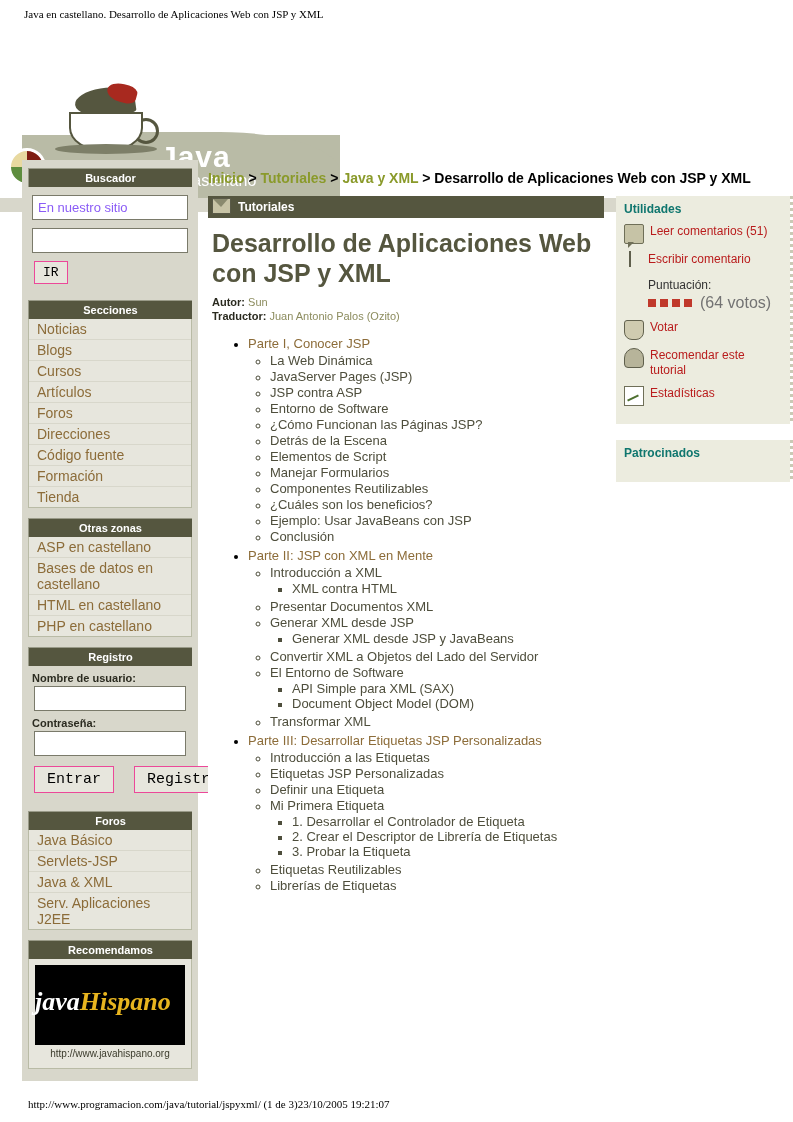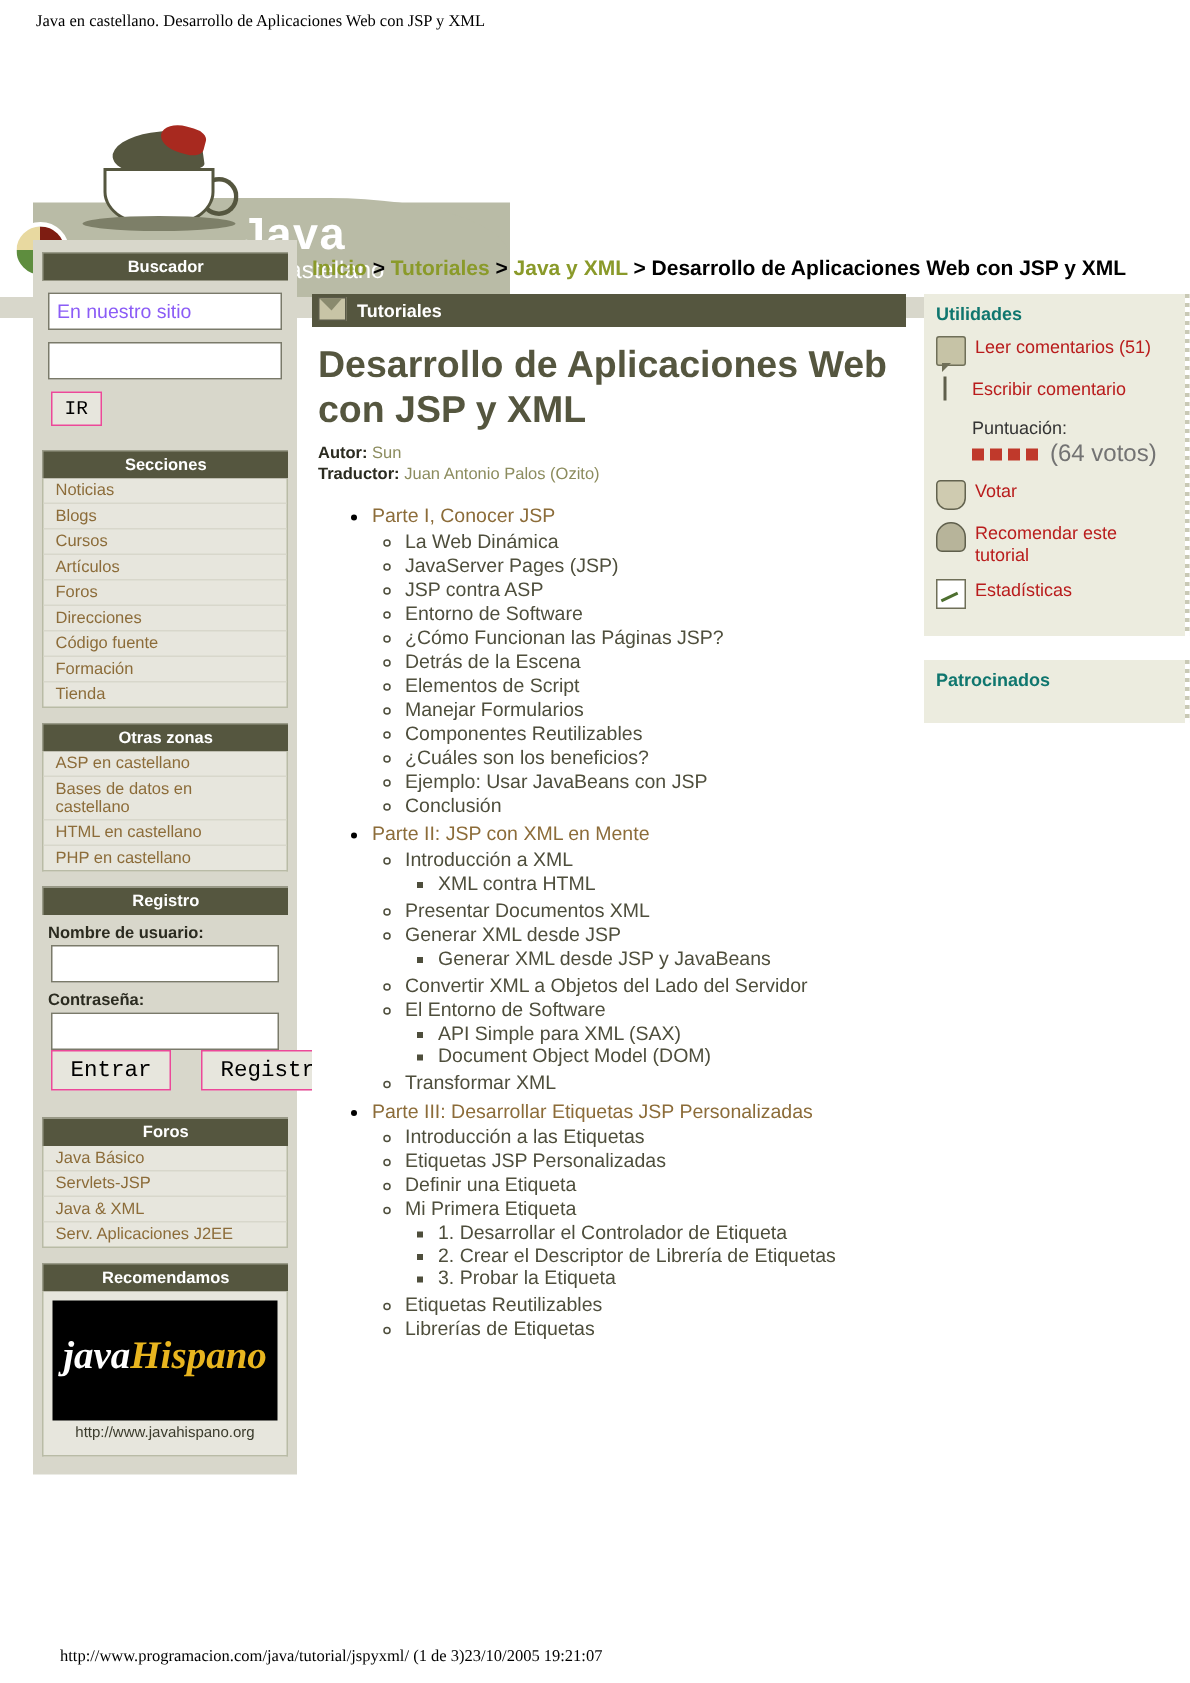--- a/index.html
+++ b/index.html
@@ -23,21 +23,21 @@
     padding: 8px 0 0 24px;
   }
   .page-footer {
     position: absolute;
     left: 0;
     bottom: 0;
     width: 100%;
     font-family: "Liberation Serif", serif;
     font-size: 11px;
     color: #000;
-    padding: 0 0 12px 40px;
+    padding: 0 0 12px 28px;
     box-sizing: border-box;
   }
   
   .banner {
     position: relative;
     height: 120px;
     margin: 20px 0 0 0;
   }
   .banner-bg {
     position: absolute;
@@ -207,21 +207,21 @@
   .box-body {
     background: #e7e6dd;
     border: 1px solid #b9bba6;
     border-top: none;
     padding: 0;
   }
   .menu-link {
     display: block;
     color: #8c6c39;
     text-decoration: none;
-    font-size: 11px;
+    font-size: 14px;
     padding: 2px 12px 2px 8px;
     border-bottom: 1px solid #d8d7cb;
   }
   .menu-link:last-child { border-bottom: none; }
   .search-field {
     margin: 8px 4px;
   }
   .search-field input, .reg-field input {
     width: 100%;
     box-sizing: border-box;
@@ -243,41 +243,40 @@
   }
   .btn-ir { margin: 0 0 6px 6px; }
   .reg-label {
     font-size: 11px;
     font-weight: bold;
     color: #2b2b20;
     padding: 6px 0 2px 4px;
   }
   .reg-field { padding: 0 6px; }
   .reg-btns {
-    padding: 0 6px 8px 6px;
+    padding: 10px 6px 8px 6px;
     display: flex;
     gap: 20px;
   }
   .reg-btns .btn { font-size: 15px; padding: 4px 12px; }
   .rec-body {
     background: #e7e6dd;
     border: 1px solid #b9bba6;
     border-top: none;
     padding: 6px;
   }
   .javahispano {
     background: #000000;
     width: 100%;
     height: 80px;
     position: relative;
   }
   .jh-text {
     position: absolute;
     left: 0; right: 0; top: 22px;
-    text-align: center;
     font-family: "Liberation Serif", serif;
     font-weight: bold;
     font-style: italic;
     font-size: 26px;
     color: #ffffff;
   }
   .jh-text .jh-accent { color: #e8b51f; }
   .jh-url {
     background: #e7e6dd;
     text-align: center;

